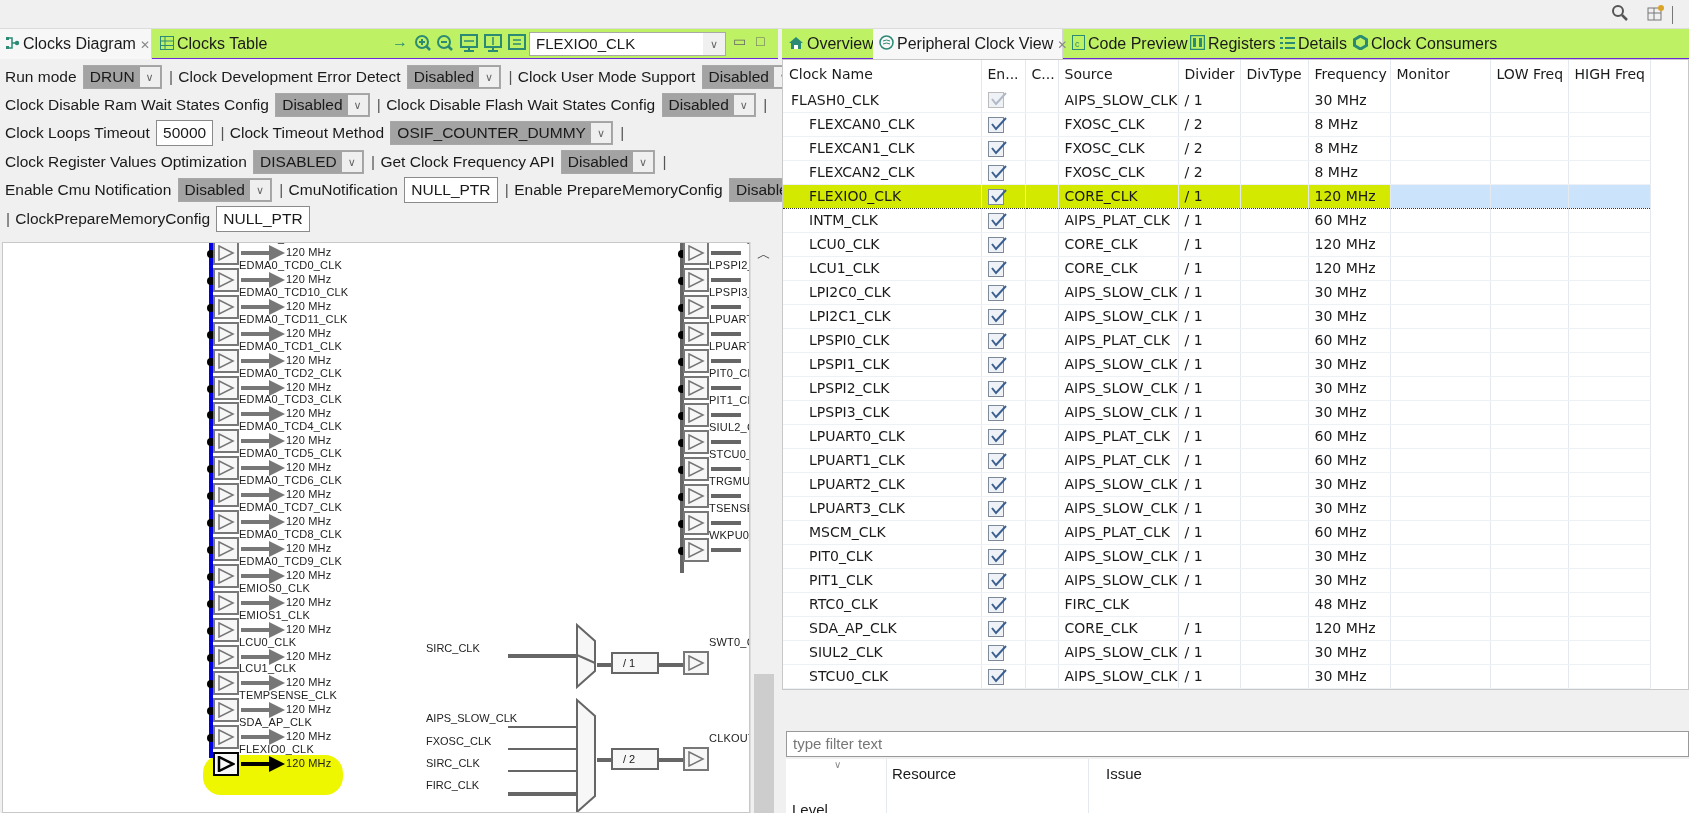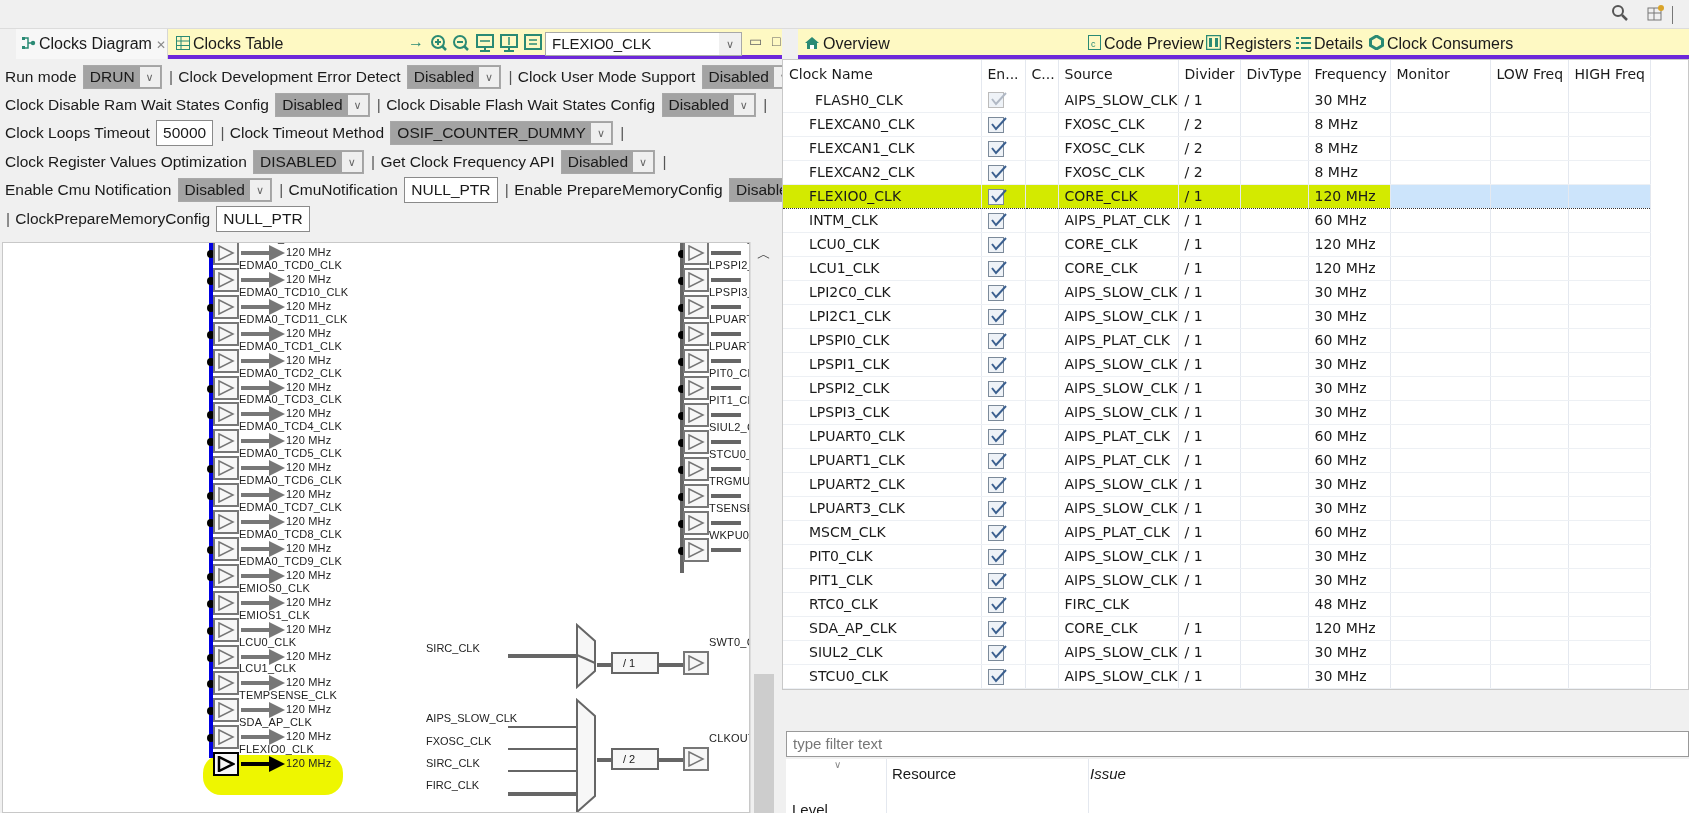--- a/index.html
+++ b/index.html
@@ -3,21 +3,21 @@
 <meta charset="utf-8">
 <style>
   * { box-sizing: border-box; margin: 0; padding: 0; }
   html, body { width: 1689px; height: 813px; overflow: hidden; background: #f0f0f0; font-family: "Liberation Sans", sans-serif; font-size: 15px; color: #1a1a1a; }
   .abs { position: absolute; }
   #topbar { position: absolute; left: 0; top: 0; width: 1689px; height: 29px; background: #f0f0f0; border-bottom: 1px solid #dcdcdc; }
   #topbar .ti { position: absolute; top: 4px; font-size: 16px; color: #555; }
 
   
   #left { position: absolute; left: 0; top: 29px; width: 778px; height: 784px; background: #f0f0f0; }
-  .tabbar { position: absolute; left: 0; top: 0; height: 30px; width: 100%; background: #fef9c3; border-bottom: 4px solid #6d28d9; margin-left: 16px; }
+  .tabbar { position: absolute; left: 0; top: 0; height: 30px; width: 100%; background: #bef264; border-bottom: 1px solid #6d28d9; }
   .tab { position: absolute; top: 0; height: 30px; line-height: 30px; font-size: 16px; padding: 0 6px; white-space: nowrap; }
   .tab.active { background: #f7f7f7; border-right: 1px solid #d6d6d6; }
   .tab .x { font-size: 12px; color: #888; margin-left: 4px; }
   .ico { display: inline-block; vertical-align: middle; margin-right: 3px; }
   .tool { position: absolute; top: 4px; font-size: 16px; color: #2a8a74; font-weight: bold; }
   .combo { position: absolute; background: #fff; border: 1px solid #a8a8a8; font-size: 15px; height: 24px; line-height: 22px; padding-left: 6px; white-space: nowrap; }
   .combo .dd { position: absolute; right: 0; top: 0; width: 22px; height: 22px; background: #f0f0f0; text-align: center; font-size: 11px; color: #666; }
   .cfgrow { position: absolute; left: 5px; height: 26px; line-height: 24px; white-space: nowrap; font-size: 15.5px; }
   .cfgrow span.lbl, .cfgrow span.sep { vertical-align: middle; }
   .sel { display: inline-block; position: relative; background: #a3a3a3; border: 1px solid #a8a8a8; height: 24px; line-height: 22px; padding: 0 26px 0 6px; vertical-align: middle; margin: 0 2px; }
@@ -561,20 +561,24 @@
     <div class="thumb"></div>
   </div>
 </div>
 
 <div id="right">
   <div class="tabbar">
     <div class="tab" style="left:0;"><span class="ico"><svg width="16" height="14">
             <polygon points="8,1 15,7 13,7 13,13 3,13 3,7 1,7" fill="#2a8a74"></polygon>
             <rect x="6" y="9" width="4" height="4" fill="#fff"></rect>
           </svg></span><span>Overview</span></div>
+    <div class="tab active" style="left:91px;width:190px;"><span class="ico"><svg width="15" height="15">
+            <circle cx="7.5" cy="7.5" r="6.5" fill="none" stroke="#2a8a74" stroke-width="1.5"></circle>
+            <path d="M4 6 Q7.5 4 11 6 M4 9 Q7.5 7 11 9" stroke="#2a8a74" fill="none"></path>
+          </svg></span><span>Peripheral Clock View</span><span class="x">✕</span></div>
     <div class="tab" style="left:284px;"><span class="ico"><svg width="13" height="15">
             <rect x="0.5" y="0.5" width="12" height="14" fill="none" stroke="#2a8a74"></rect>
             <text x="3" y="12" font-size="9" fill="#2a8a74" font-family="Liberation Sans, sans-serif">c</text>
           </svg></span><span>Code Preview</span></div>
     <div class="tab" style="left:402px;"><span class="ico"><svg width="15" height="15">
             <rect x="0.5" y="0.5" width="14" height="14" fill="none" stroke="#2a8a74" stroke-width="1.5"></rect>
             <rect x="3" y="3" width="3" height="9" fill="#2a8a74"></rect>
             <rect x="9" y="3" width="3" height="9" fill="#2a8a74"></rect>
           </svg></span><span>Registers</span></div>
     <div class="tab" style="left:492px;"><span class="ico"><svg width="15" height="14">
@@ -600,21 +604,21 @@
           <th style="width:62px;">Divider</th>
           <th style="width:68px;">DivType</th>
           <th style="width:82px;">Frequency</th>
           <th style="width:100px;">Monitor</th>
           <th style="width:78px;">LOW Freq</th>
           <th style="width:82px;">HIGH Freq</th>
         </tr>
       </thead>
       <tbody id="tbody">
       <tr class="">
-        <td style="padding-left:32px;" class="">FLASH0_CLK</td>
+        <td style="padding-left:8px;" class="">FLASH0_CLK</td>
         <td class=""><span class="cb dis"><svg width="18" height="18">
                   <path d="M3 9 L7 14 L17 3" stroke="#b0b8c4" stroke-width="2" fill="none"></path>
                 </svg></span></td>
         <td class=""></td>
         <td class="">AIPS_SLOW_CLK</td>
         <td class="">/ 1</td>
         <td class=""></td>
         <td class="">30 MHz</td>
         <td></td>
         <td></td>
@@ -962,15 +966,15 @@
 </div>
 
 <div id="problems">
   <div id="filter">type filter text</div>
   <div id="probhdr">
     <span class="h" style="left:6px;margin-top:36px;">Level</span>
     <span class="abs" style="left:48px;top:0;font-size:10px;color:#888;">∨</span>
     <span class="vl" style="left:100px;"></span>
     <span class="h" style="left:106px;">Resource</span>
     <span class="vl" style="left:302px;"></span>
-    <span class="h" style="left:304px;font-style:italic;">Issue</span>
+    <span class="h" style="left:320px;">Issue</span>
   </div>
 </div>
 
 </body></html>

